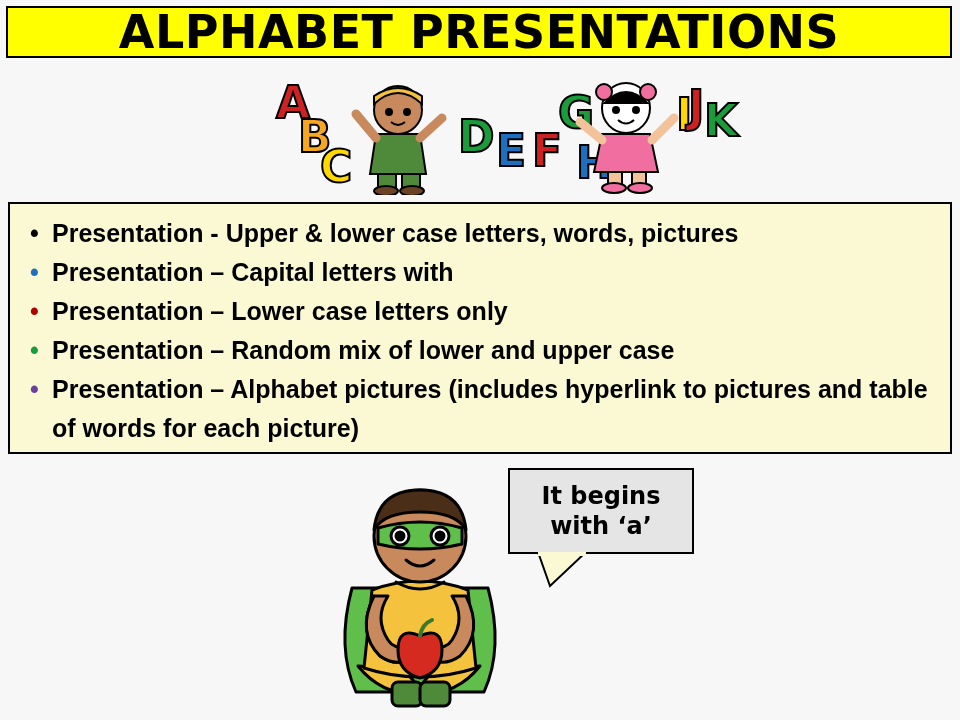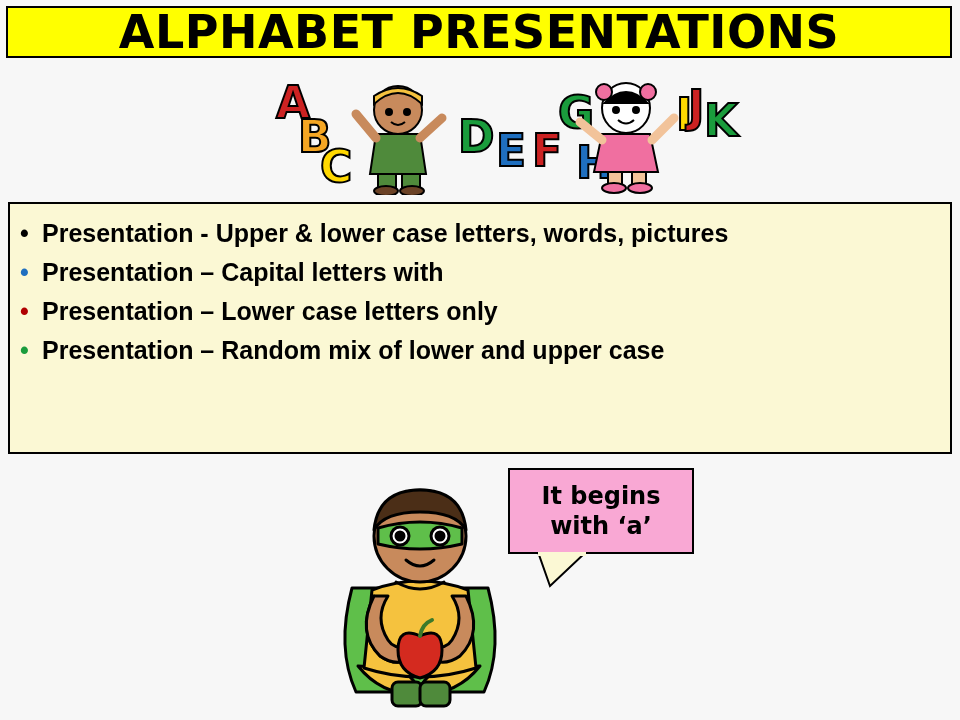--- a/index.html
+++ b/index.html
@@ -52,21 +52,21 @@
   
   #content-box {
     position: absolute;
     left: 8px;
     top: 202px;
     width: 944px;
     height: 252px;
     background: #fbf8d4;
     border: 2px solid #000000;
     box-sizing: border-box;
-    padding: 10px 14px 6px 4px;
+    padding: 10px 14px 6px 14px;
   }
   ul.bullets {
     list-style: none;
     margin: 0;
     padding: 0;
   }
   ul.bullets li {
     position: relative;
     font-size: 25px;
     font-weight: bold;
@@ -90,21 +90,21 @@
   li.c-purple, li.c-purple::before { color: #6a3fa0; }
   li .tail-black { color: #000000; }
 
   
   #speech-bubble {
     position: absolute;
     left: 508px;
     top: 468px;
     width: 186px;
     height: 86px;
-    background: #f9a8d4;
+    background: #e5e5e5;
     border: 2px solid #000000;
     box-sizing: border-box;
     display: flex;
     flex-direction: column;
     align-items: center;
     justify-content: center;
   }
   #speech-bubble .line {
     font-family: "DejaVu Sans", sans-serif;
     font-weight: bold;
@@ -195,20 +195,23 @@
     </li>
     <li class="c-blue">
       <span>Presentation – Capital letters with</span>
     </li>
     <li class="c-red">
       <span>Presentation – Lower case letters only</span>
     </li>
     <li class="c-green">
       <span>Presentation – Random mix of lower and upper case</span>
     </li>
+    <li class="c-purple wrap">
+      <span>Presentation – Alphabet pictures </span><span class="tail-black">(includes hyperlink to pictures and table of words for each picture)</span>
+    </li>
   </ul>
 </div>
 
 <div id="speech-bubble">
   <div class="line">It begins</div>
   <div class="line">with ‘a’</div>
 </div>
 <svg id="bubble-tail" viewBox="0 0 52 36" xmlns="http://www.w3.org/2000/svg">
   <path d="M2 0 L50 0 L14 34 Z" fill="#fbf8d4" stroke="#000000" stroke-width="2"></path>
   <rect x="2" y="0" width="48" height="4" fill="#fbf8d4" stroke="none"></rect>

